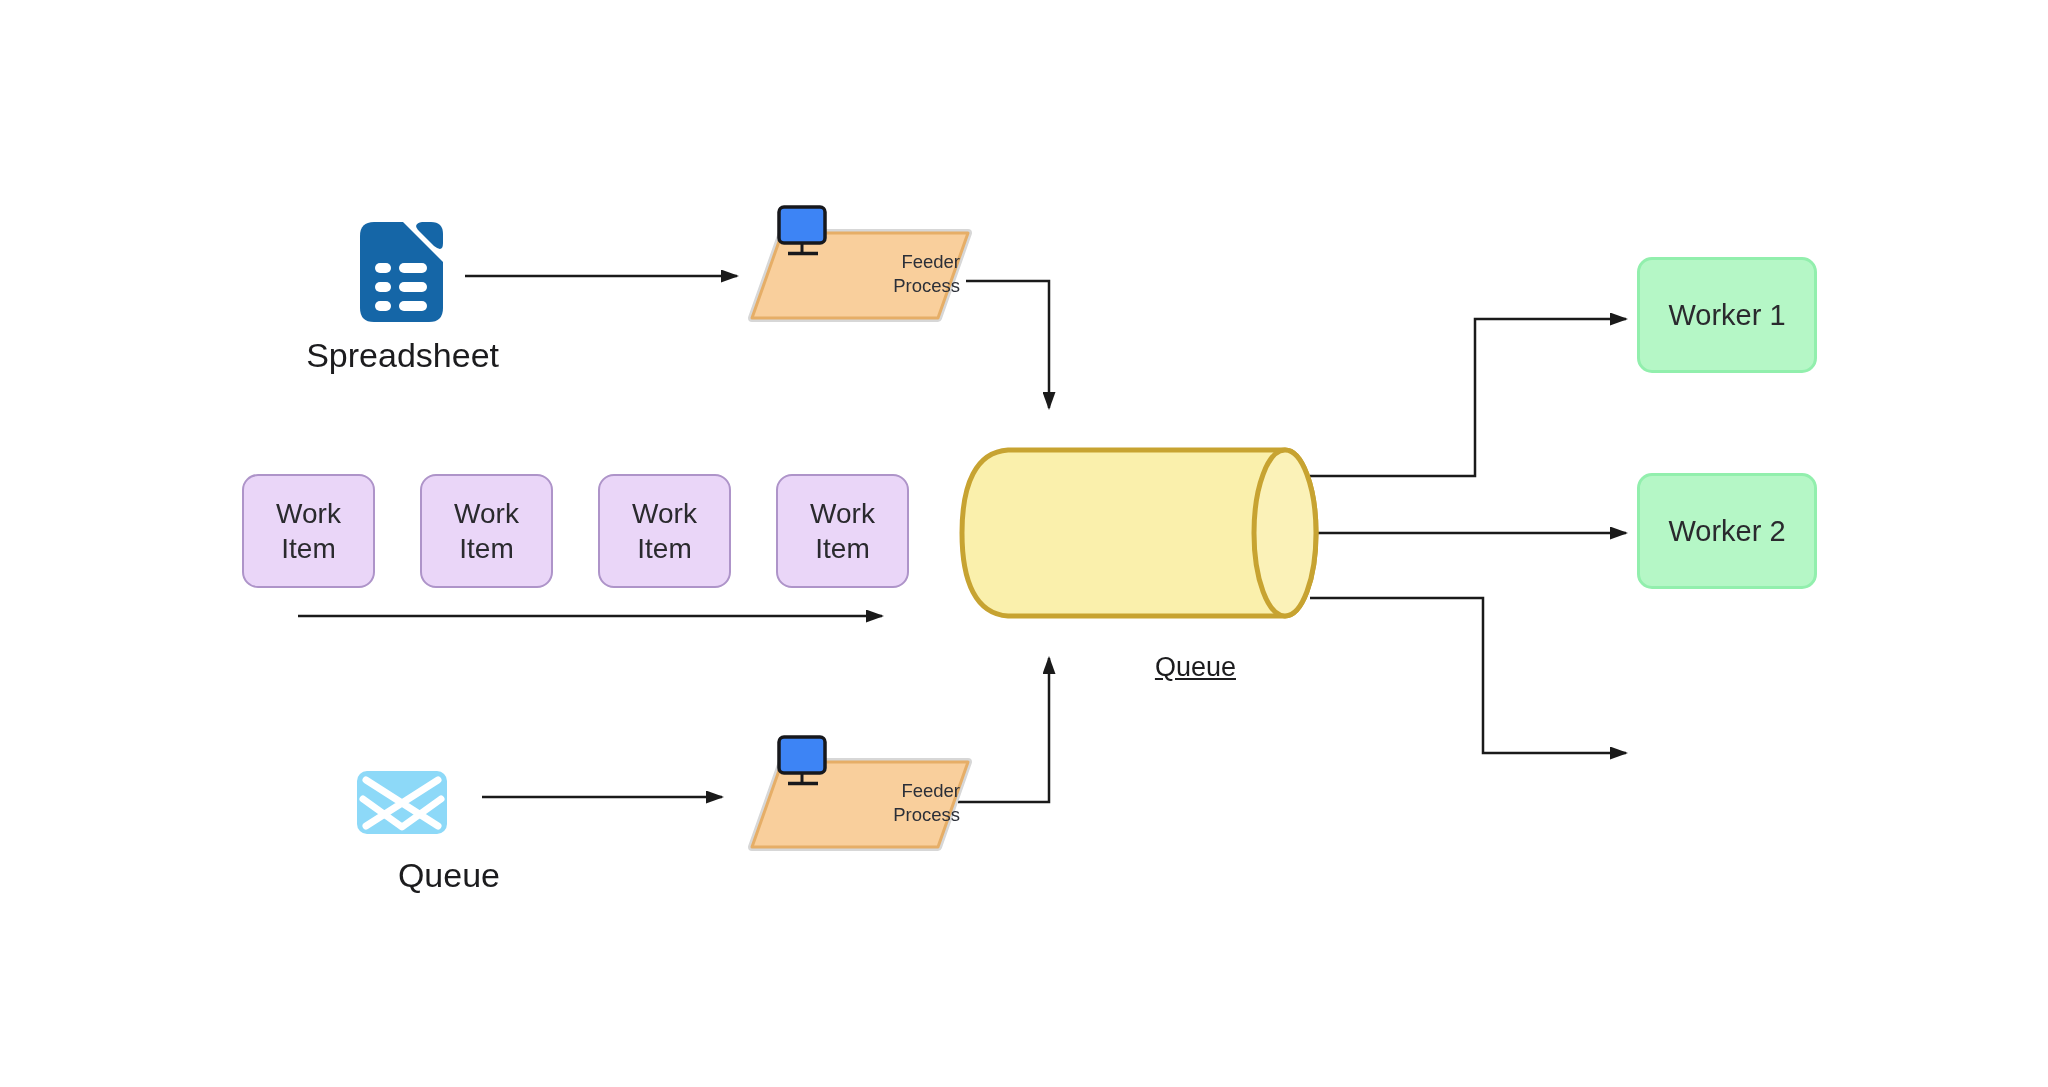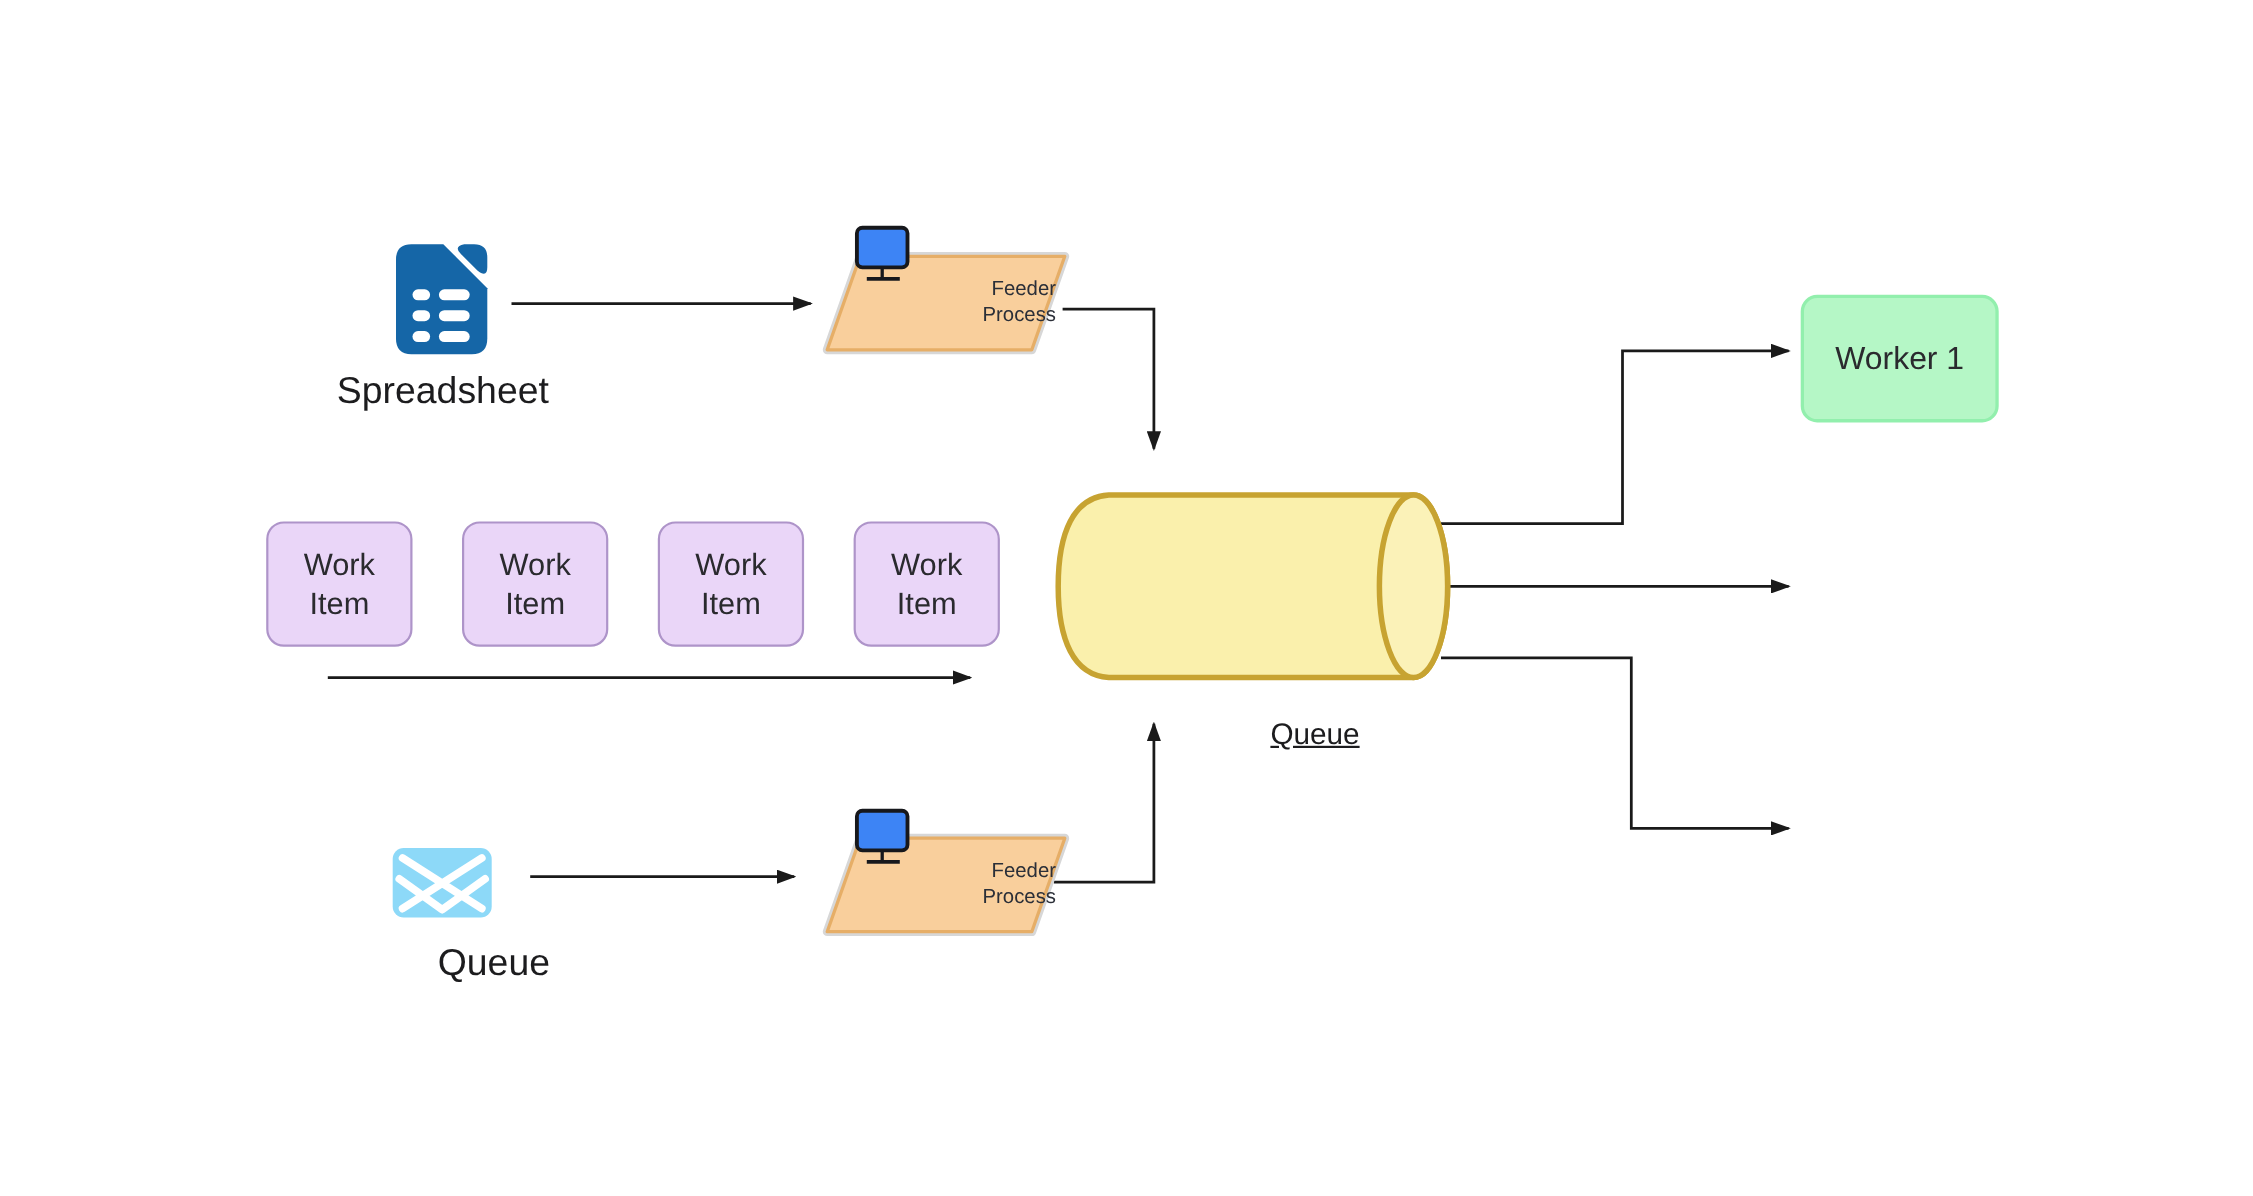--- a/index.html
+++ b/index.html
@@ -139,22 +139,25 @@
   </div>
   <div class="node work-item" style="left:598px">
     <div>Work</div>
     <div>Item</div>
   </div>
   <div class="node work-item" style="left:776px">
     <div>Work</div>
     <div>Item</div>
   </div>
 
-  <div class="node worker" style="top:268px">
+  <div class="node worker" style="top:257px">
     <div>Worker 1</div>
+  </div>
+  <div class="node worker" style="top:473px">
+    <div>Worker 2</div>
   </div>
 
   <div class="lbl feeder-label" style="left:760px; top:250px">
     <div>Feeder</div>
     <div>Process</div>
   </div>
   <div class="lbl feeder-label" style="left:760px; top:779px">
     <div>Feeder</div>
     <div>Process</div>
   </div>

